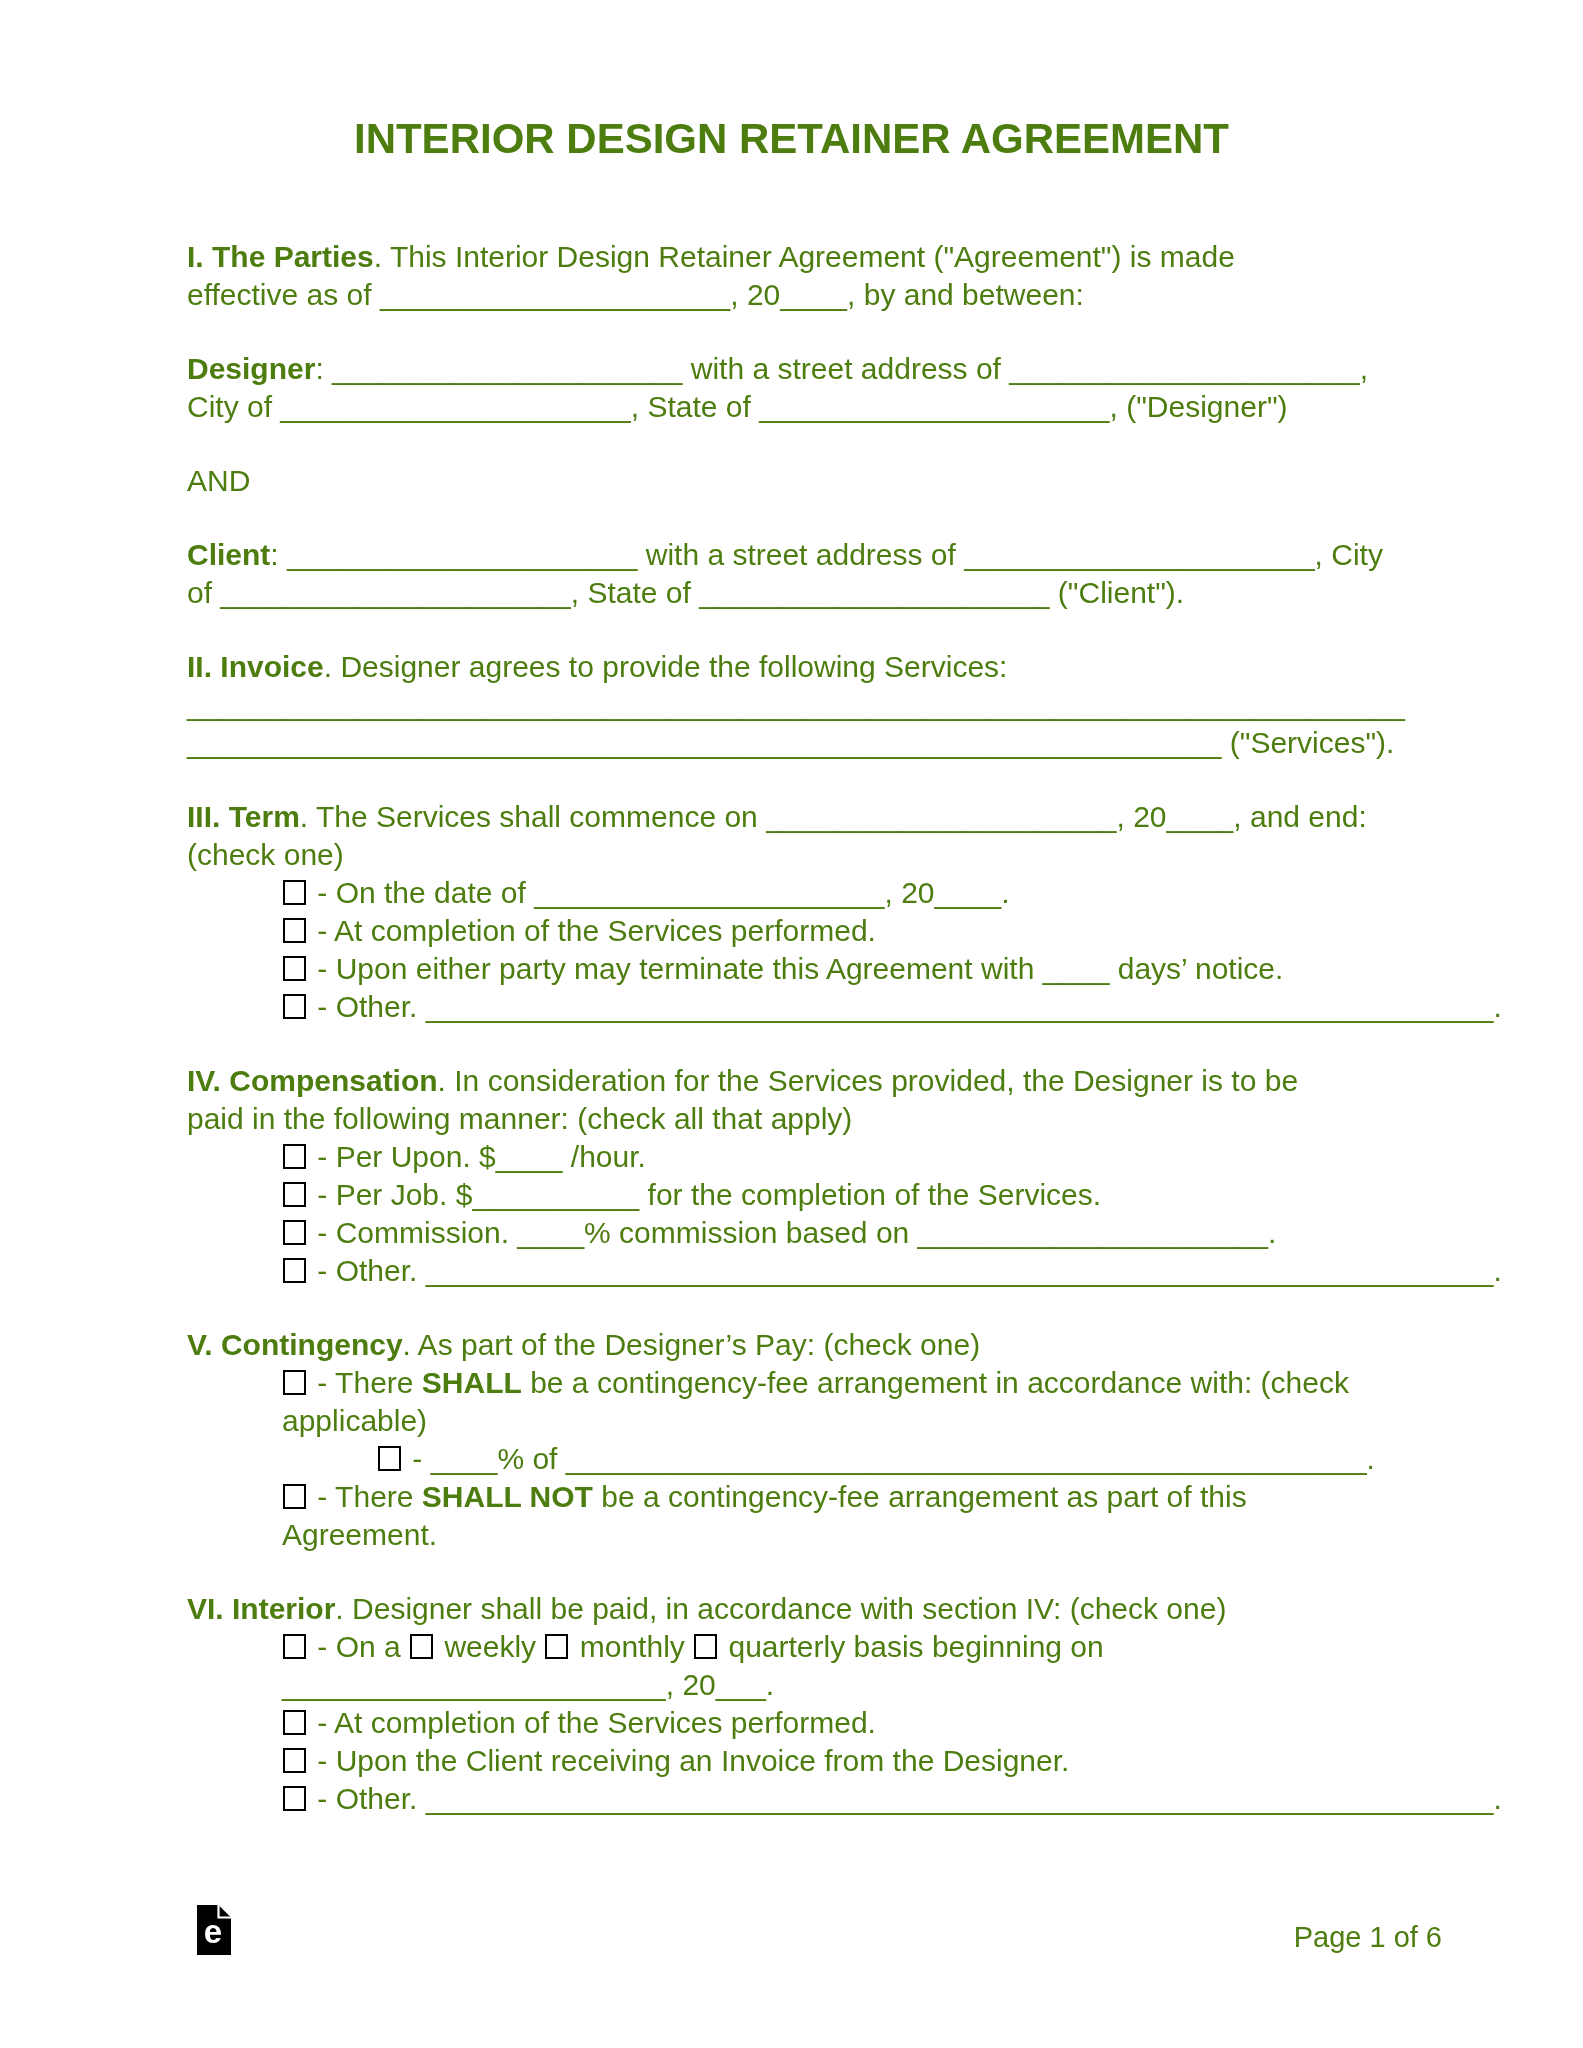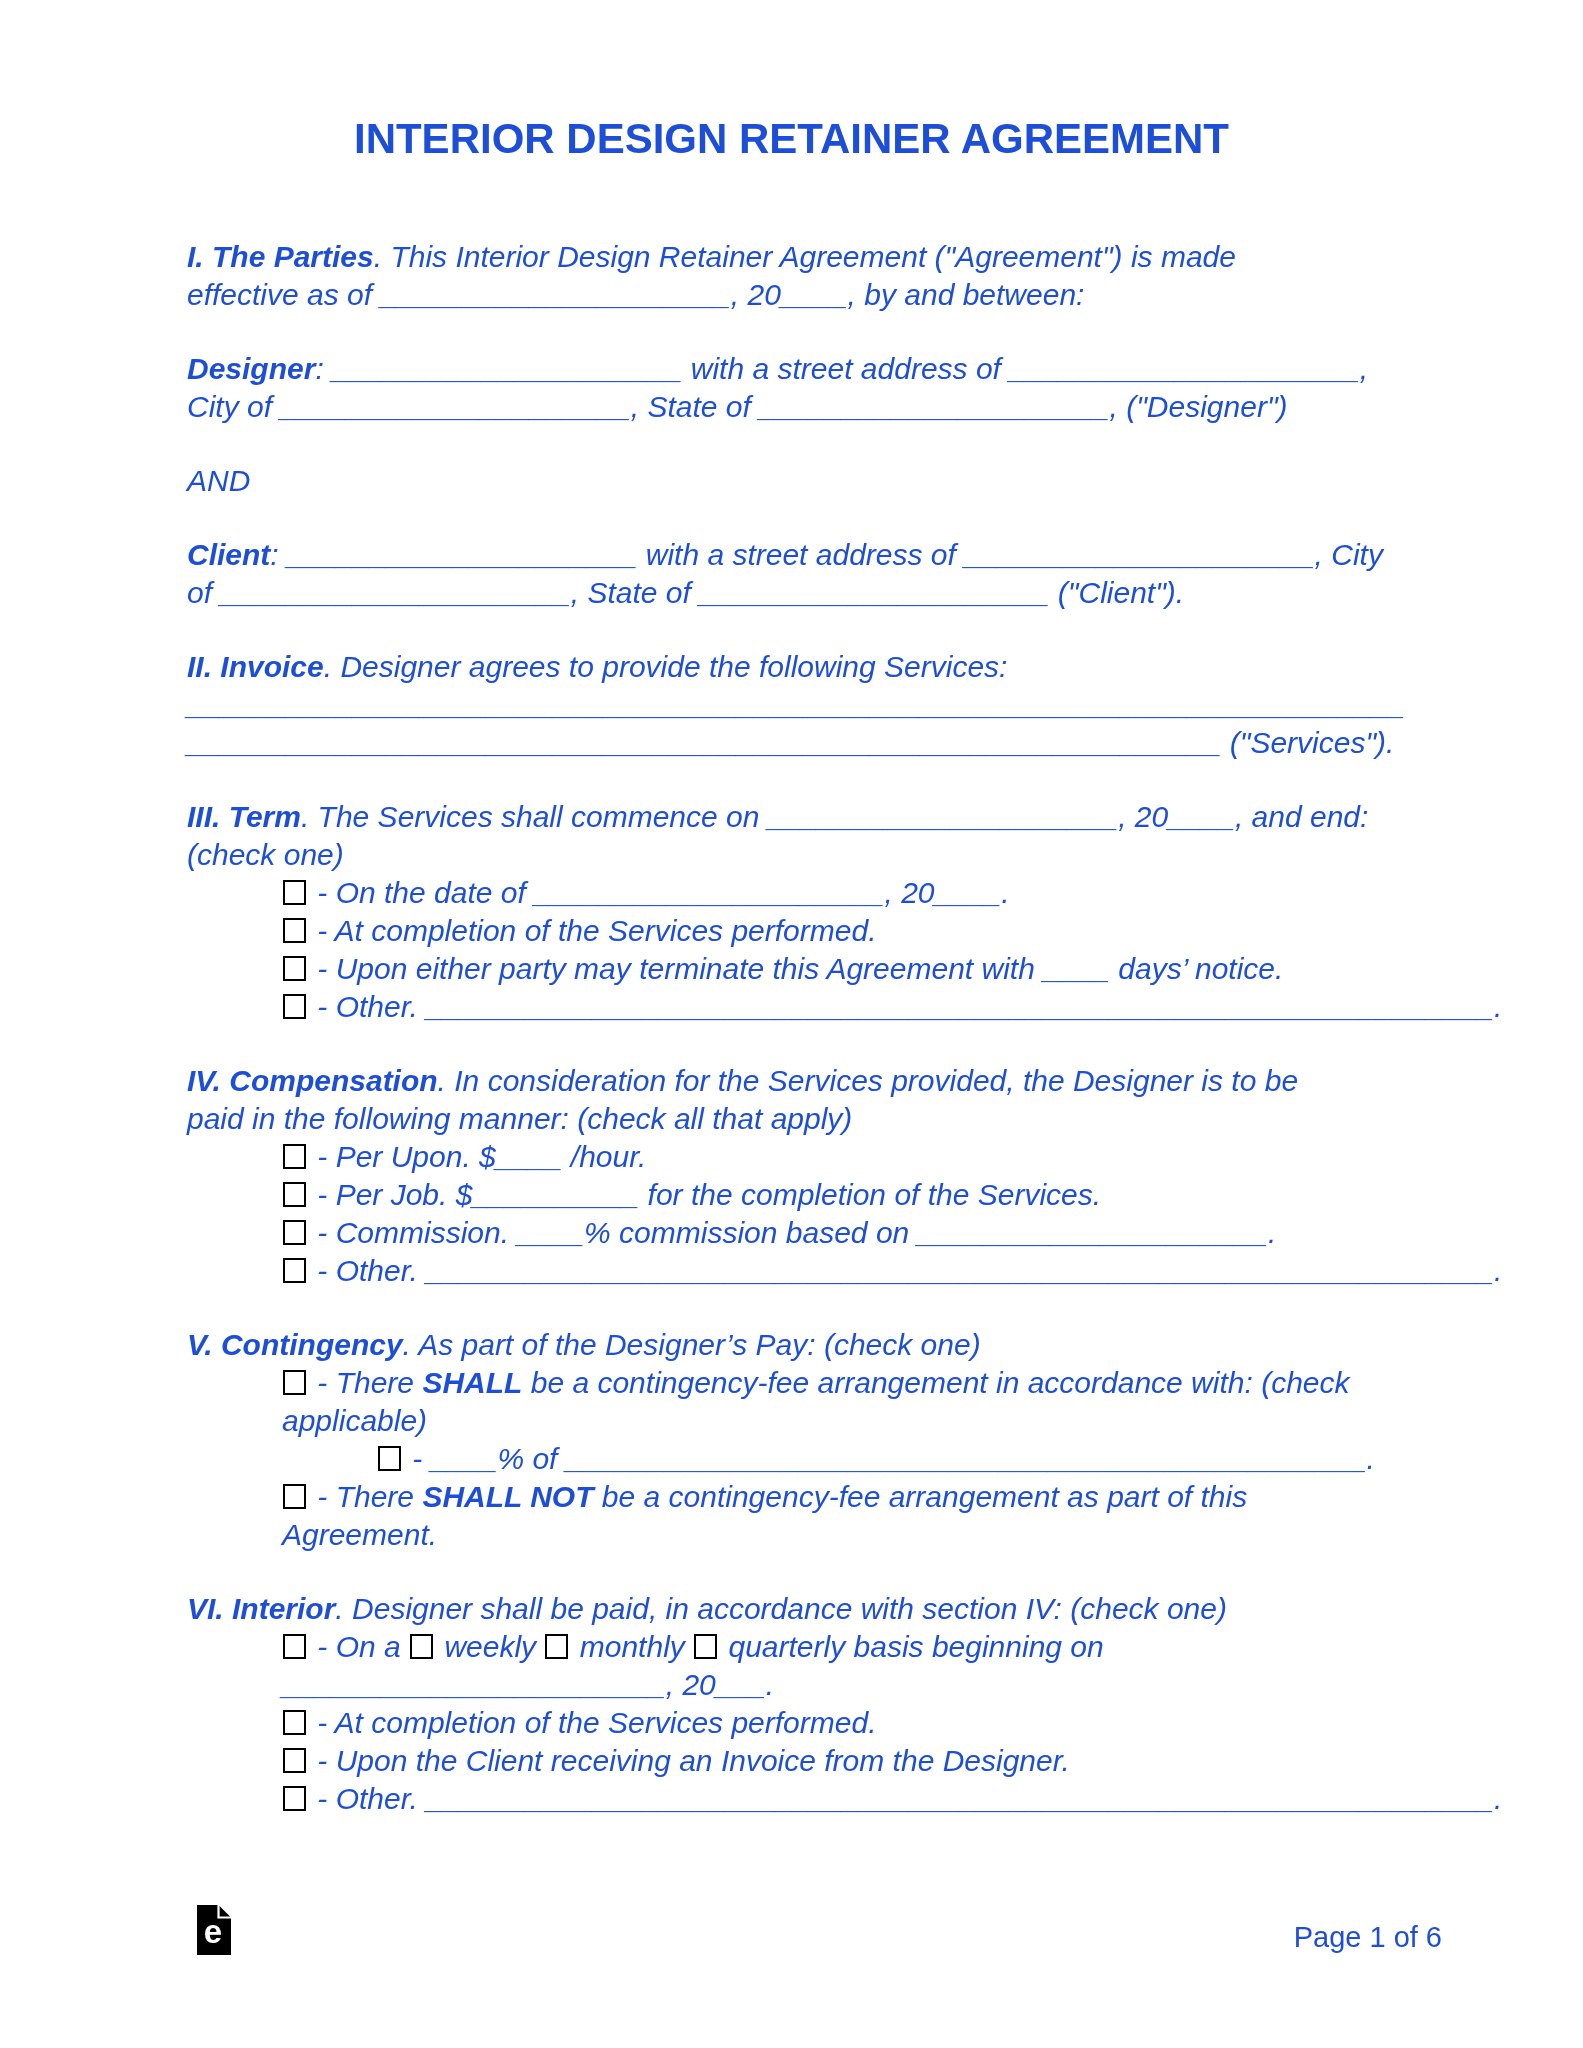--- a/index.html
+++ b/index.html
@@ -2,21 +2,21 @@
 <html><head>
 <meta charset="utf-8">
 <style>
   html,body{margin:0;padding:0;background:#ffffff;}
   .page{
     position:relative;
     width:1583px;
     height:2048px;
     background:#ffffff;
     overflow:hidden;
-    color:#1d4ed8;
+    color:#4d7c0f;
     font-family:"Liberation Sans","DejaVu Sans",sans-serif;
   }
   .title{
     position:absolute;
     top:114px;
     left:0;
     width:100%;
     margin:0;
     text-align:center;
     font-size:42px;
@@ -25,21 +25,21 @@
     letter-spacing:0px;
   }
   .doc{
     position:absolute;
     left:187px;
     top:238px;
     font-size:30px;
     line-height:38px;
   }
   .block{margin:0 0 36px 0;}
-  .line{white-space:pre;font-style:italic;}
+  .line{white-space:pre;}
   .i1{padding-left:95px;}
   .i2{padding-left:190px;}
   .b{font-weight:bold;}
   .cb{
     display:inline-block;
     width:19px;
     height:21px;
     border:2.5px solid #000;
     margin:0 3px 0 1px;
     vertical-align:-2px;

